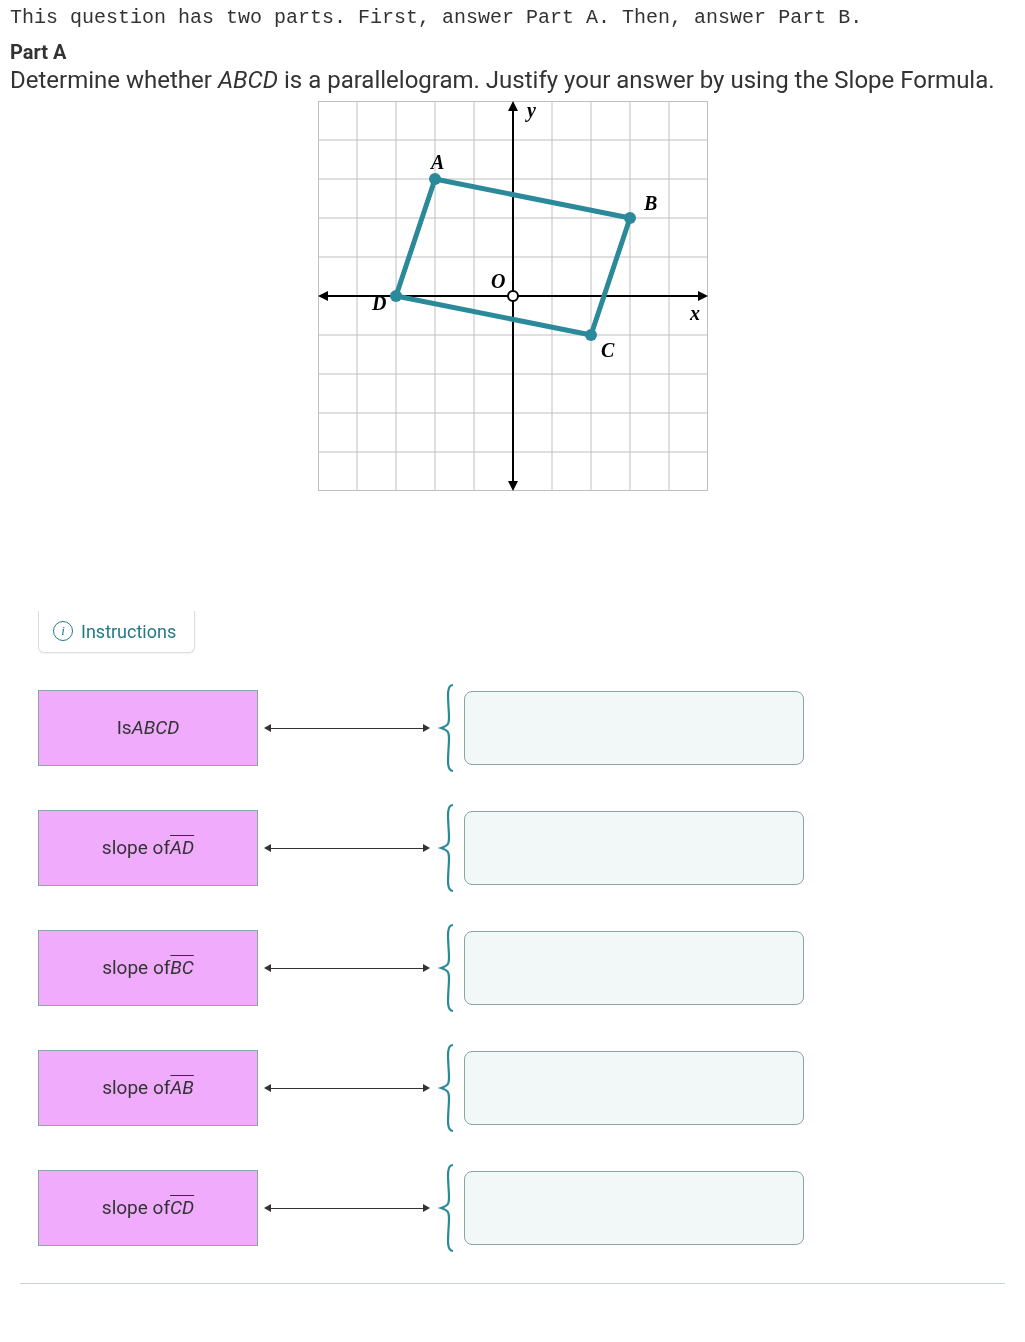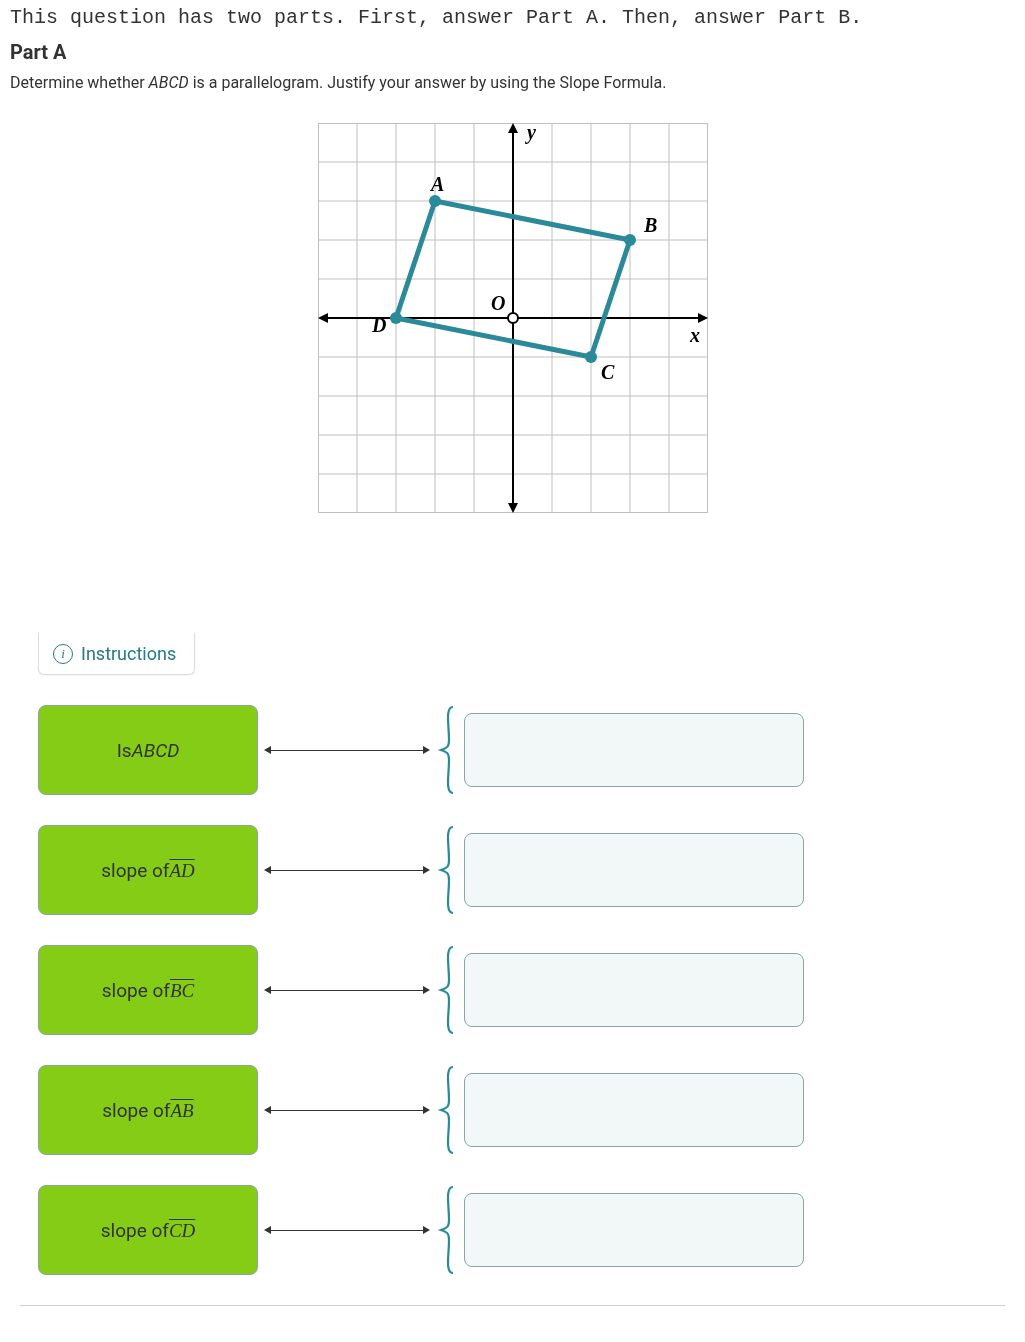--- a/index.html
+++ b/index.html
@@ -4,22 +4,22 @@
 <style>
   * { box-sizing: border-box; margin: 0; padding: 0; }
   body {
     font-family: -apple-system, BlinkMacSystemFont, "Segoe UI", Roboto, Arial, sans-serif;
     color: #333;
     background: #fff;
     padding: 4px 10px 10px 10px;
     width: 1025px;
   }
   .intro { font-size: 20px; color: #333; margin-bottom: 8px; line-height: 1.4; font-family: Liberation Mono, monospace; }
-  .part-label { font-size: 20px; font-weight: 700; color: #333; margin-bottom: 8px; }
-  .question { font-size: 16px; color: #333; margin-bottom: 29px; line-height: 1.4; }
+  .part-label { font-size: 20px; font-weight: 700; color: #333; }
+  .question { font-size: 24px; color: #333; margin-bottom: 3px; line-height: 1.4; }
   .question .ital { font-style: italic; }
 
   .graph-wrap { display: flex; justify-content: center; margin-bottom: 120px; }
   .graph { border: none; }
 
   .instructions-row { margin: 0 0 30px 28px; }
   .instructions-btn {
     display: inline-flex; align-items: center; gap: 8px;
     border: 1px solid #ddd; border-top: none;
     border-radius: 0 0 6px 6px;
@@ -36,30 +36,30 @@
   }
 
   .match-area { padding: 0 4px 0 28px; }
   .match-row {
     display: flex; align-items: center; gap: 0;
     margin-bottom: 30px;
     position: relative;
     height: 90px;
   }
   .left-card {
-    width: 220px; height: 90px;
-    background: #84cc16;
+    width: 220px; height: 76px;
+    background: #f0abfc;
     border: 1px solid #8aa4a8;
-    border-radius: 8px;
+    border-radius: 0;
     display: flex; align-items: center; justify-content: center;
     color: #333; font-size: 19px; text-align: center; padding: 0 14px;
     line-height: 1.35;
   }
   .left-card .ital { font-style: italic; }
-  .overline { text-decoration: overline; font-style: italic; font-family: Liberation Serif, serif; }
+  .overline { text-decoration: overline; font-style: italic; }
 
   .connector {
     flex: 0 0 170px;
     height: 1px;
     position: relative;
     margin: 0 4px;
   }
   .connector::before {
     content: "";
     position: absolute; left: 8px; right: 8px; top: 50%;

